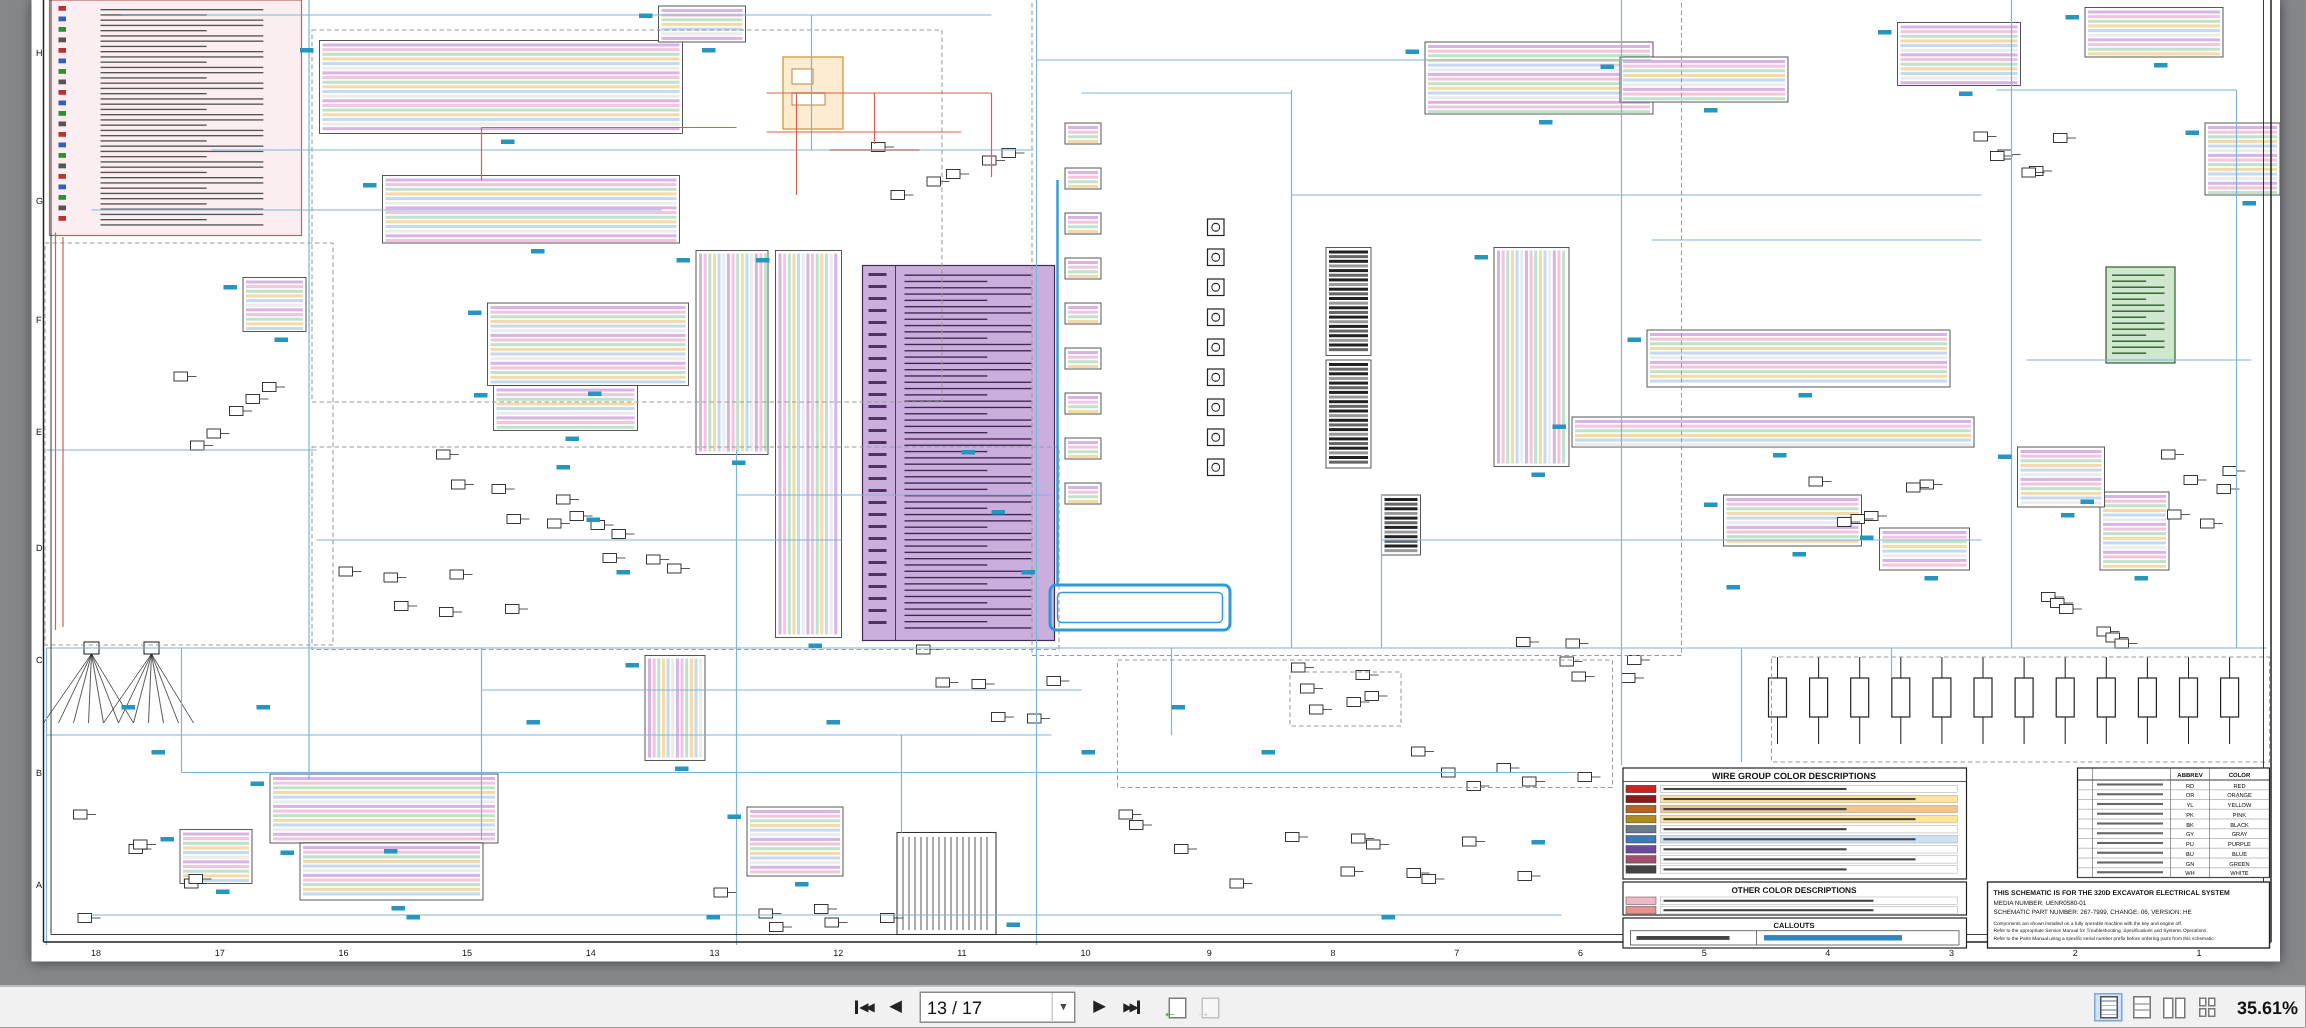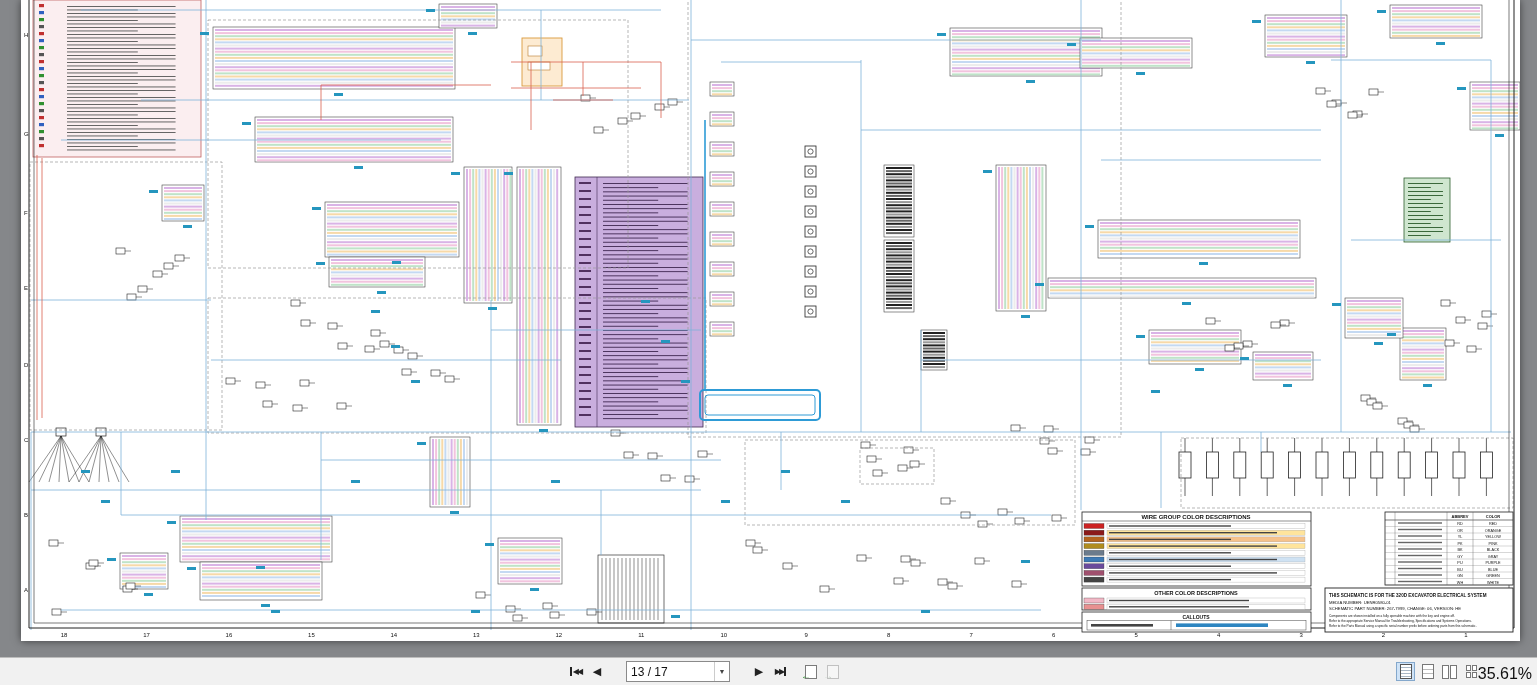--- a/index.html
+++ b/index.html
@@ -14,21 +14,21 @@
   
   .toolbar{position:absolute;left:0;right:0;bottom:0;height:27px;background:#f1f1f1;
            border-top:1px solid #bdbdbd;}
   .nav-group{position:absolute;left:564px;top:3px;display:flex;align-items:center;}
   .tbtn{width:22px;height:21px;background:transparent;border:1px solid transparent;border-radius:2px;
         display:flex;align-items:center;justify-content:center;color:#222;padding:0;cursor:pointer;}
   .tri{font-size:11px;line-height:1;color:#222;}
   .tri.dbl{font-size:8px;letter-spacing:-2px;}
   .vbar{display:inline-block;width:2px;height:9px;background:#222;margin:0 1px;}
   .pagebox{display:flex;align-items:center;width:102px;height:19px;background:#fff;
-           border:1px solid #8a8a8a;margin:0 18px;}
+           border:1px solid #8a8a8a;margin:0 5px;}
   .pagebox input{flex:1;min-width:0;border:none;outline:none;background:transparent;
                  font:12px "Liberation Sans",sans-serif;padding:0 4px;color:#111;}
   .pagebox .arrow{width:14px;height:100%;display:flex;align-items:center;justify-content:center;
                   border-left:1px solid #cccccc;font-size:7px;color:#444;cursor:pointer;}
   .viewbtns .pageicon{position:relative;width:10px;height:12px;border:1px solid #7b7b7b;background:#fff;}
   .viewarrow{position:absolute;left:-5px;bottom:-3px;font-size:10px;font-weight:bold;color:#2f8f2f;}
   .tbtn.disabled{opacity:.4;cursor:default;}
   .tbtn.disabled .viewarrow{color:#7b9b7b;}
   .sep{width:8px;}
 
@@ -37,21 +37,21 @@
         display:flex;align-items:center;justify-content:center;cursor:pointer;}
   .vbtn.active{background:#cfe3f7;border-color:#84a8cc;}
   .ic-single{width:10px;height:13px;border:1px solid #555;background:
       repeating-linear-gradient(#ffffff 0 2px,#aab8c6 2px 3px);}
   .ic-cont{width:10px;height:13px;border:1px solid #777;background:
       linear-gradient(#fff 0 4px,#bbb 4px 5px,#fff 5px 8px,#bbb 8px 9px,#fff 9px 100%);}
   .ic-two{display:flex;gap:1px;}
   .ic-two i{display:block;width:5px;height:12px;border:1px solid #777;background:#fff;}
   .ic-twoc{display:grid;grid-template-columns:5px 5px;grid-gap:1px;}
   .ic-twoc i{display:block;width:5px;height:6px;border:1px solid #777;background:#fff;box-sizing:border-box;}
-  .zoom{position:absolute;right:5px;top:7px;font-size:16px;color:#111;}
+  .zoom{position:absolute;right:5px;top:7px;font-size:12px;color:#111;font-weight:bold;}
 </style>
 </head>
 <body>
 
 <div class="app">
   <div class="viewer-canvas">
     <div class="page">
       <svg id="svg-schematic" viewBox="0 0 1499 641">
 
         <g id="g-noise">

